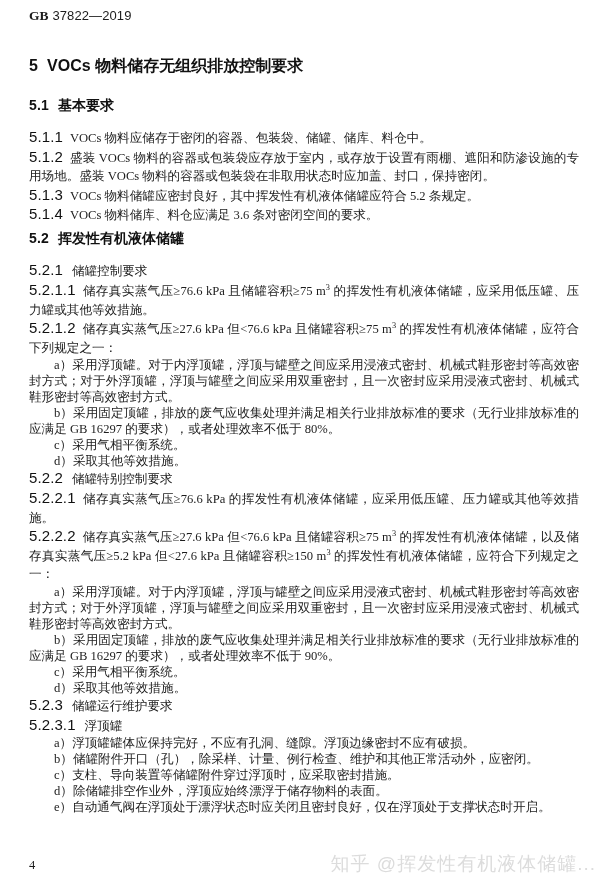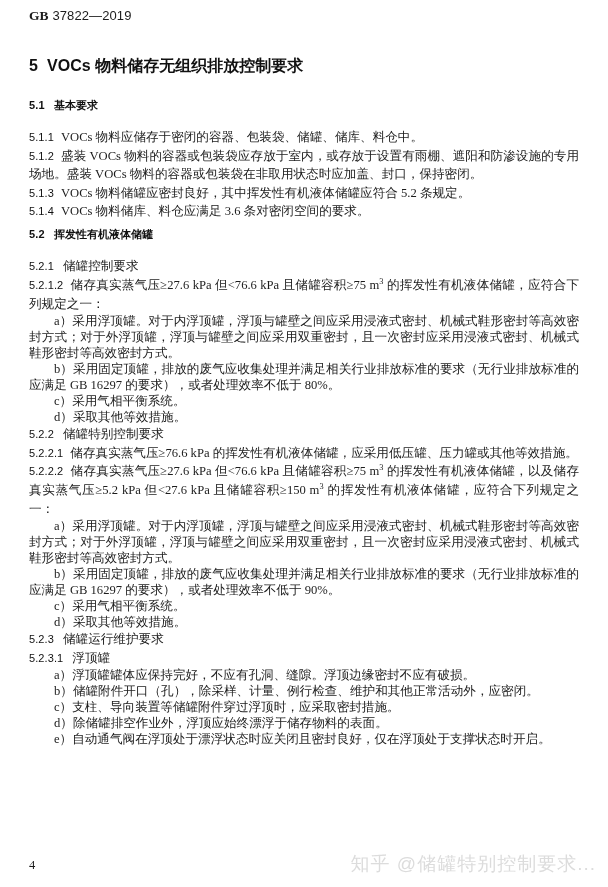--- a/index.html
+++ b/index.html
@@ -48,21 +48,21 @@
     position: absolute;
     left: 29px;
     top: 57px;
     width: 550px;
   }
 
   
   .h-clause {
     font-family: "Liberation Sans", "DejaVu Sans", sans-serif;
     font-weight: bold;
-    font-size: 11px;
+    font-size: 14px;
     line-height: 18.5px;
     color: #111;
     white-space: nowrap;
   }
   .h-clause .num { margin-right: 9px; letter-spacing: 0.2px; }
   .h-clause.l1 { font-size: 16px; }
 
   .gap-lg { height: 20px; }
   .gap-md { height: 14px; }
   .gap-sm { height: 4px; }
@@ -71,21 +71,21 @@
   .para {
     font-size: 12.6px;
     line-height: 18.6px;
     text-align: justify;
     text-justify: inter-ideograph;
     margin: 0;
     word-break: break-all;
   }
   .para .lbl {
     font-family: "Liberation Sans", "DejaVu Sans", sans-serif;
-    font-size: 11px;
+    font-size: 15px;
     font-weight: normal;
     letter-spacing: 0.1px;
     margin-right: 7px;
     color: #111;
   }
   
   .para.sub .lbl { margin-right: 9px; }
 
   
   .item {
@@ -165,20 +165,21 @@
     <div class="gap-sm"></div>
 
     <div class="h-clause">
       <span class="num">5.2</span><span>挥发性有机液体储罐</span>
     </div>
 
     <div class="gap-md"></div>
 
     <p class="para sub"><span class="lbl">5.2.1</span><span>储罐控制要求</span></p>
 
+    <p class="para"><span class="lbl">5.2.1.1</span><span>储存真实蒸气压≥76.6 kPa 且储罐容积≥75 m</span><sup>3</sup><span> 的挥发性有机液体储罐，应采用低压罐、压力罐或其他等效措施。</span></p>
 
     <p class="para"><span class="lbl">5.2.1.2</span><span>储存真实蒸气压≥27.6 kPa 但&lt;76.6 kPa 且储罐容积≥75 m</span><sup>3</sup><span> 的挥发性有机液体储罐，应符合下列规定之一：</span></p>
 
     <p class="item">a）采用浮顶罐。对于内浮顶罐，浮顶与罐壁之间应采用浸液式密封、机械式鞋形密封等高效密封方式；对于外浮顶罐，浮顶与罐壁之间应采用双重密封，且一次密封应采用浸液式密封、机械式鞋形密封等高效密封方式。</p>
     <p class="item">b）采用固定顶罐，排放的废气应收集处理并满足相关行业排放标准的要求（无行业排放标准的应满足 GB 16297 的要求），或者处理效率不低于 80%。</p>
     <p class="item">c）采用气相平衡系统。</p>
     <p class="item">d）采取其他等效措施。</p>
 
     <p class="para sub"><span class="lbl">5.2.2</span><span>储罐特别控制要求</span></p>
 
@@ -197,15 +198,15 @@
 
     <p class="item deep">a）浮顶罐罐体应保持完好，不应有孔洞、缝隙。浮顶边缘密封不应有破损。</p>
     <p class="item deep">b）储罐附件开口（孔），除采样、计量、例行检查、维护和其他正常活动外，应密闭。</p>
     <p class="item deep">c）支柱、导向装置等储罐附件穿过浮顶时，应采取密封措施。</p>
     <p class="item deep">d）除储罐排空作业外，浮顶应始终漂浮于储存物料的表面。</p>
     <p class="item deep">e）自动通气阀在浮顶处于漂浮状态时应关闭且密封良好，仅在浮顶处于支撑状态时开启。</p>
 
   </div>
 
   <div class="page-number">4</div>
-  <div class="watermark">知乎 @储罐特别控制要求...</div>
+  <div class="watermark">知乎 @挥发性有机液体储罐...</div>
 
 </div>
 
 </body></html>

